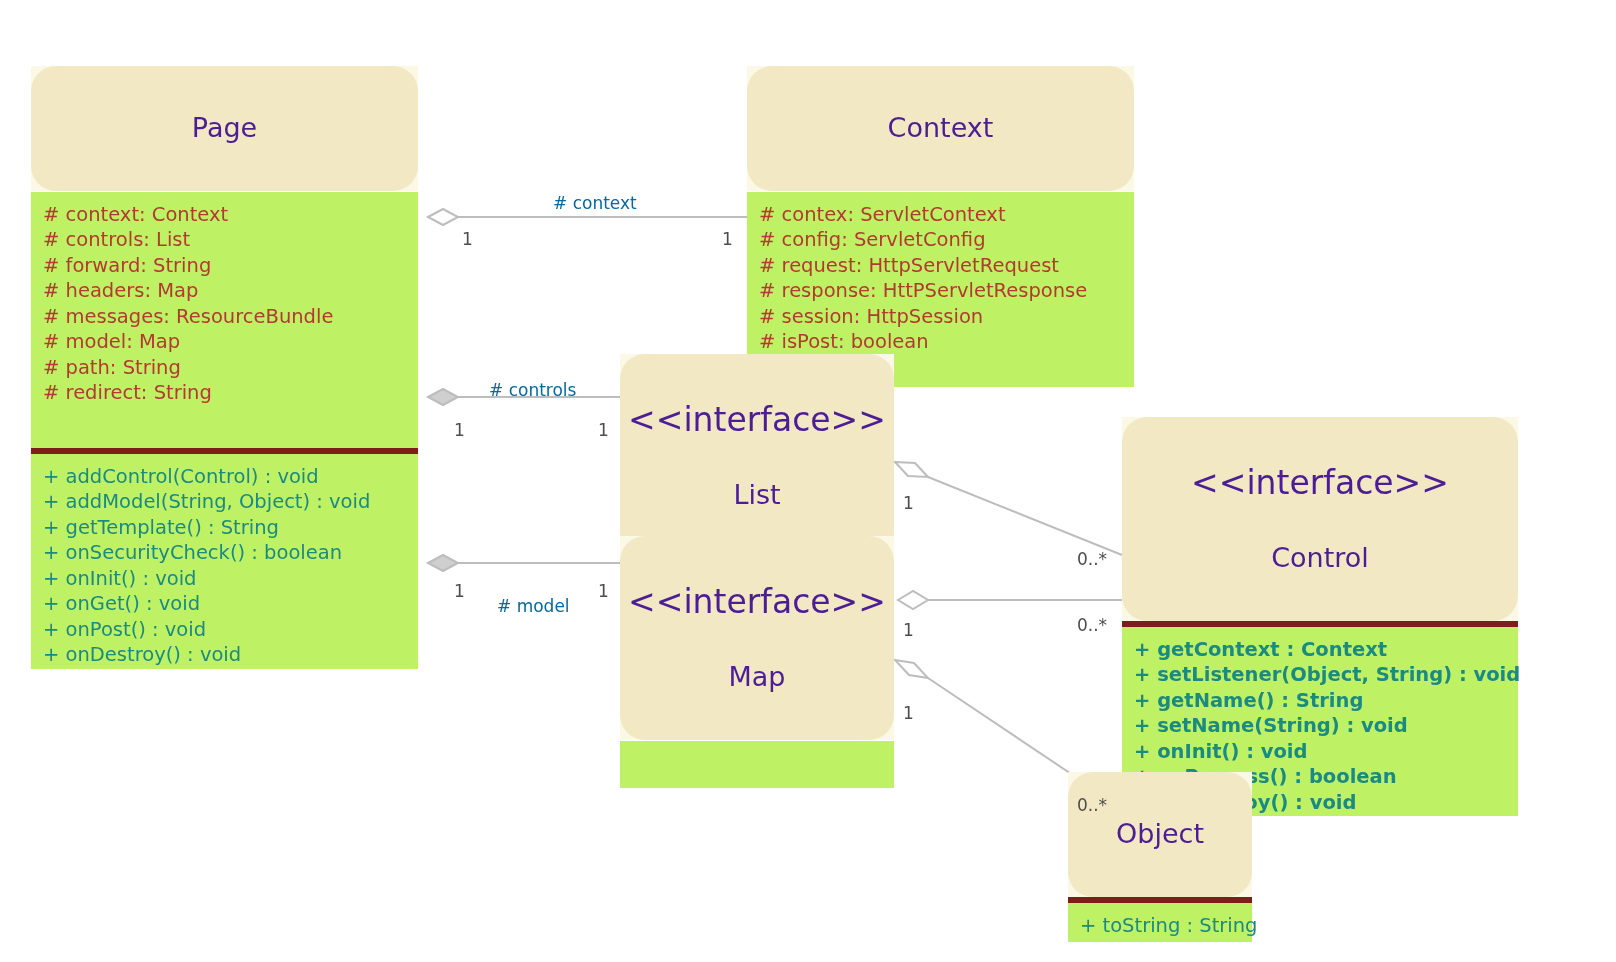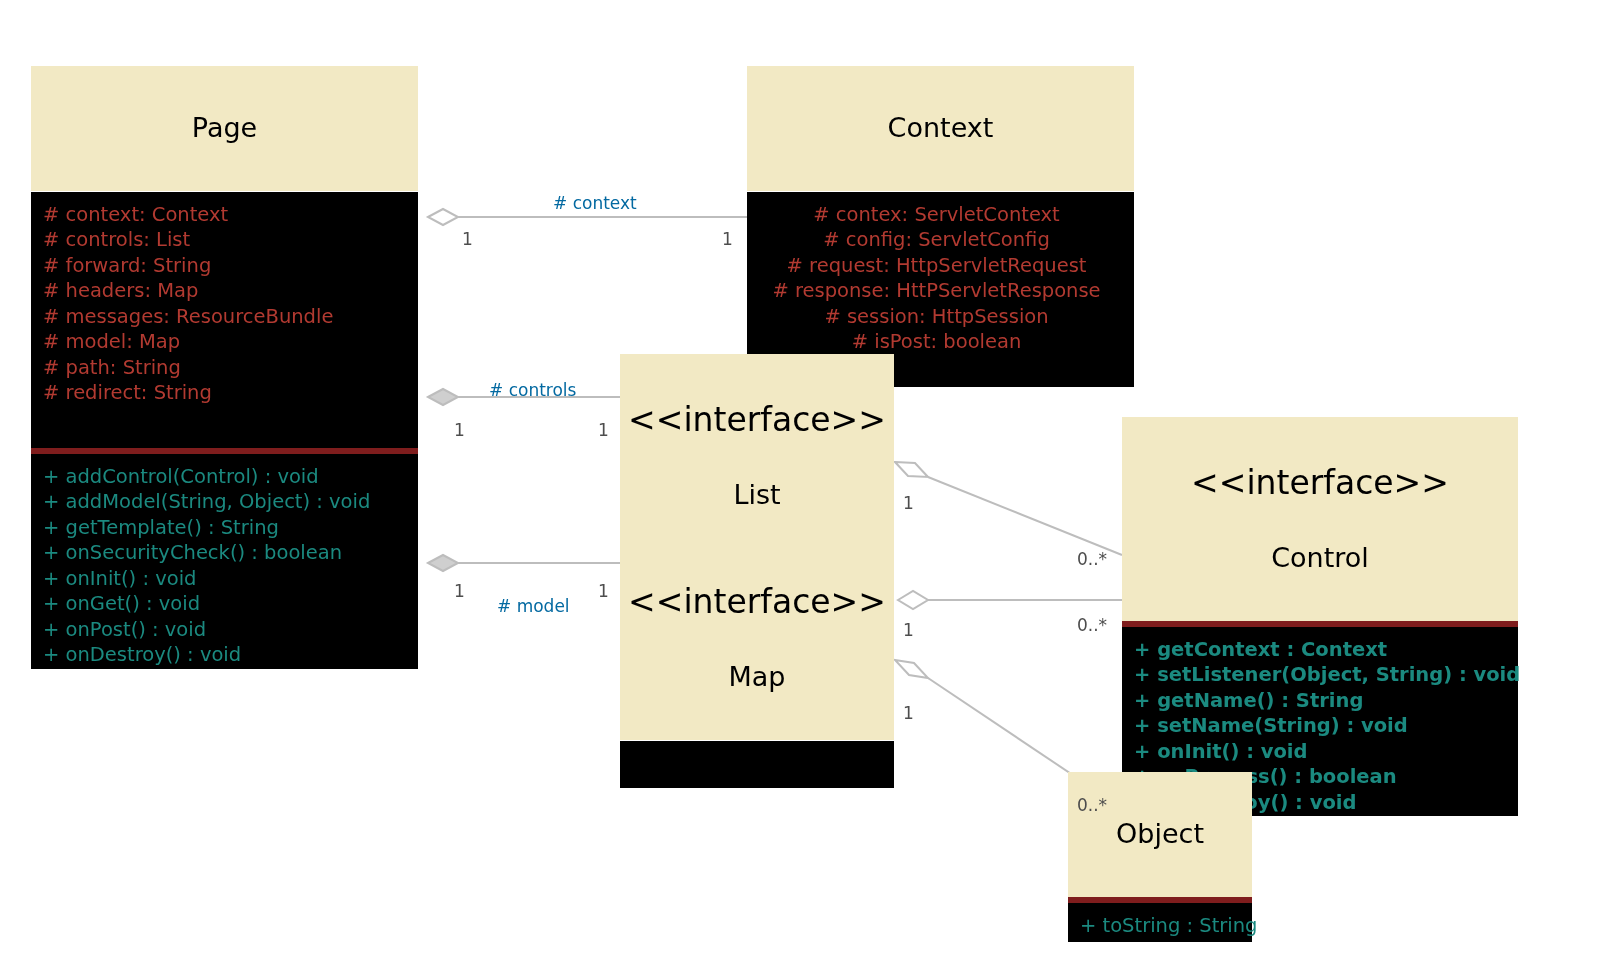--- a/index.html
+++ b/index.html
@@ -33,40 +33,41 @@
 
   
   .uml-class {
     position: absolute;
     z-index: 2;
     box-sizing: border-box;
     background: #fbf8e6;
   }
   .uml-header {
     background: #f2e9c4;
-    color: #000000;
+    color: #4c1d95;
     text-align: center;
     font-size: 27px;
     line-height: 1.28;
     padding: 9px 8px 10px 8px;
     box-sizing: border-box;
     white-space: pre-line;
+    border-radius: 25px;
   }
   .uml-header .stereotype {
     display: block;
     font-size: 33px;
     line-height: 1.35;
   }
   .uml-header .cname {
     display: block;
     font-size: 27px;
     line-height: 1.35;
   }
   .uml-section {
-    background: #000000;
+    background: #bef264;
     padding: 10px 20px 12px 12px;
     box-sizing: border-box;
   }
   .uml-section.attrs { border-top: 1px solid #ffffff; }
   .uml-section.ops   { border-top: 6px solid #7f1d1d; }
   .uml-section.empty { min-height: 44px; }
 
   .member {
     font-size: 19.5px;
     line-height: 25.5px;
@@ -171,21 +172,21 @@
       <div class="member op">+ onGet() : void</div>
       <div class="member op">+ onPost() : void</div>
       <div class="member op">+ onDestroy() : void</div>
     </div>
   </div>
 
   <div class="uml-class" style="left:747px; top:66px; width:387px;">
     <div class="uml-header">
       <span class="cname">Context</span>
     </div>
-    <div class="uml-section attrs" style="height:196px;text-align:center;">
+    <div class="uml-section attrs" style="height:196px;">
       <div class="member attr"># contex: ServletContext</div>
       <div class="member attr"># config: ServletConfig</div>
       <div class="member attr"># request: HttpServletRequest</div>
       <div class="member attr"># response: HttPServletResponse</div>
       <div class="member attr"># session: HttpSession</div>
       <div class="member attr"># isPost: boolean</div>
     </div>
   </div>
 
   <div class="uml-class" style="left:620px; top:354px; width:274px;">

